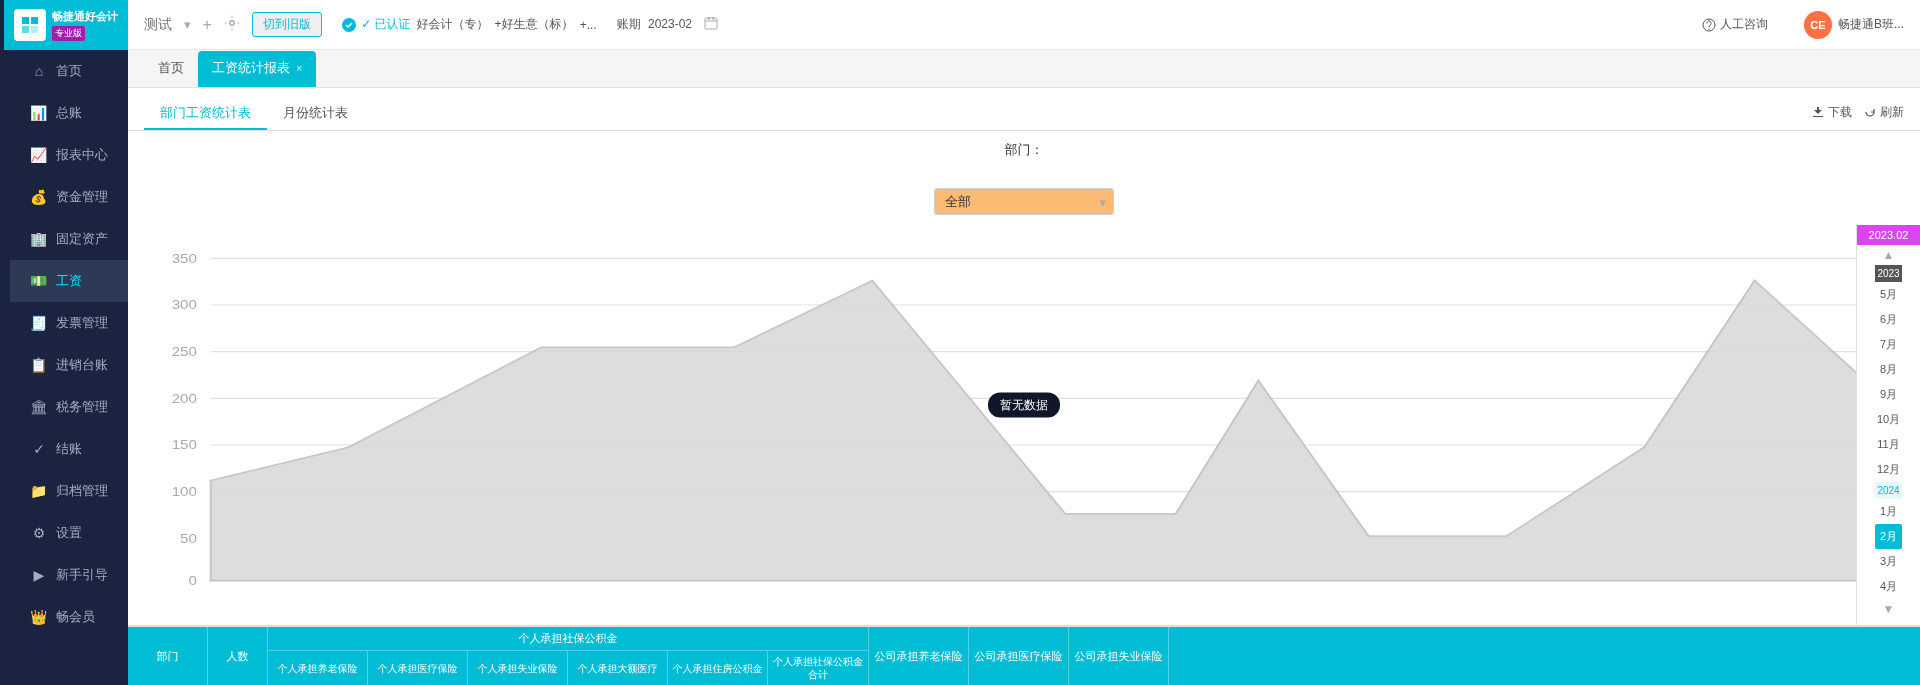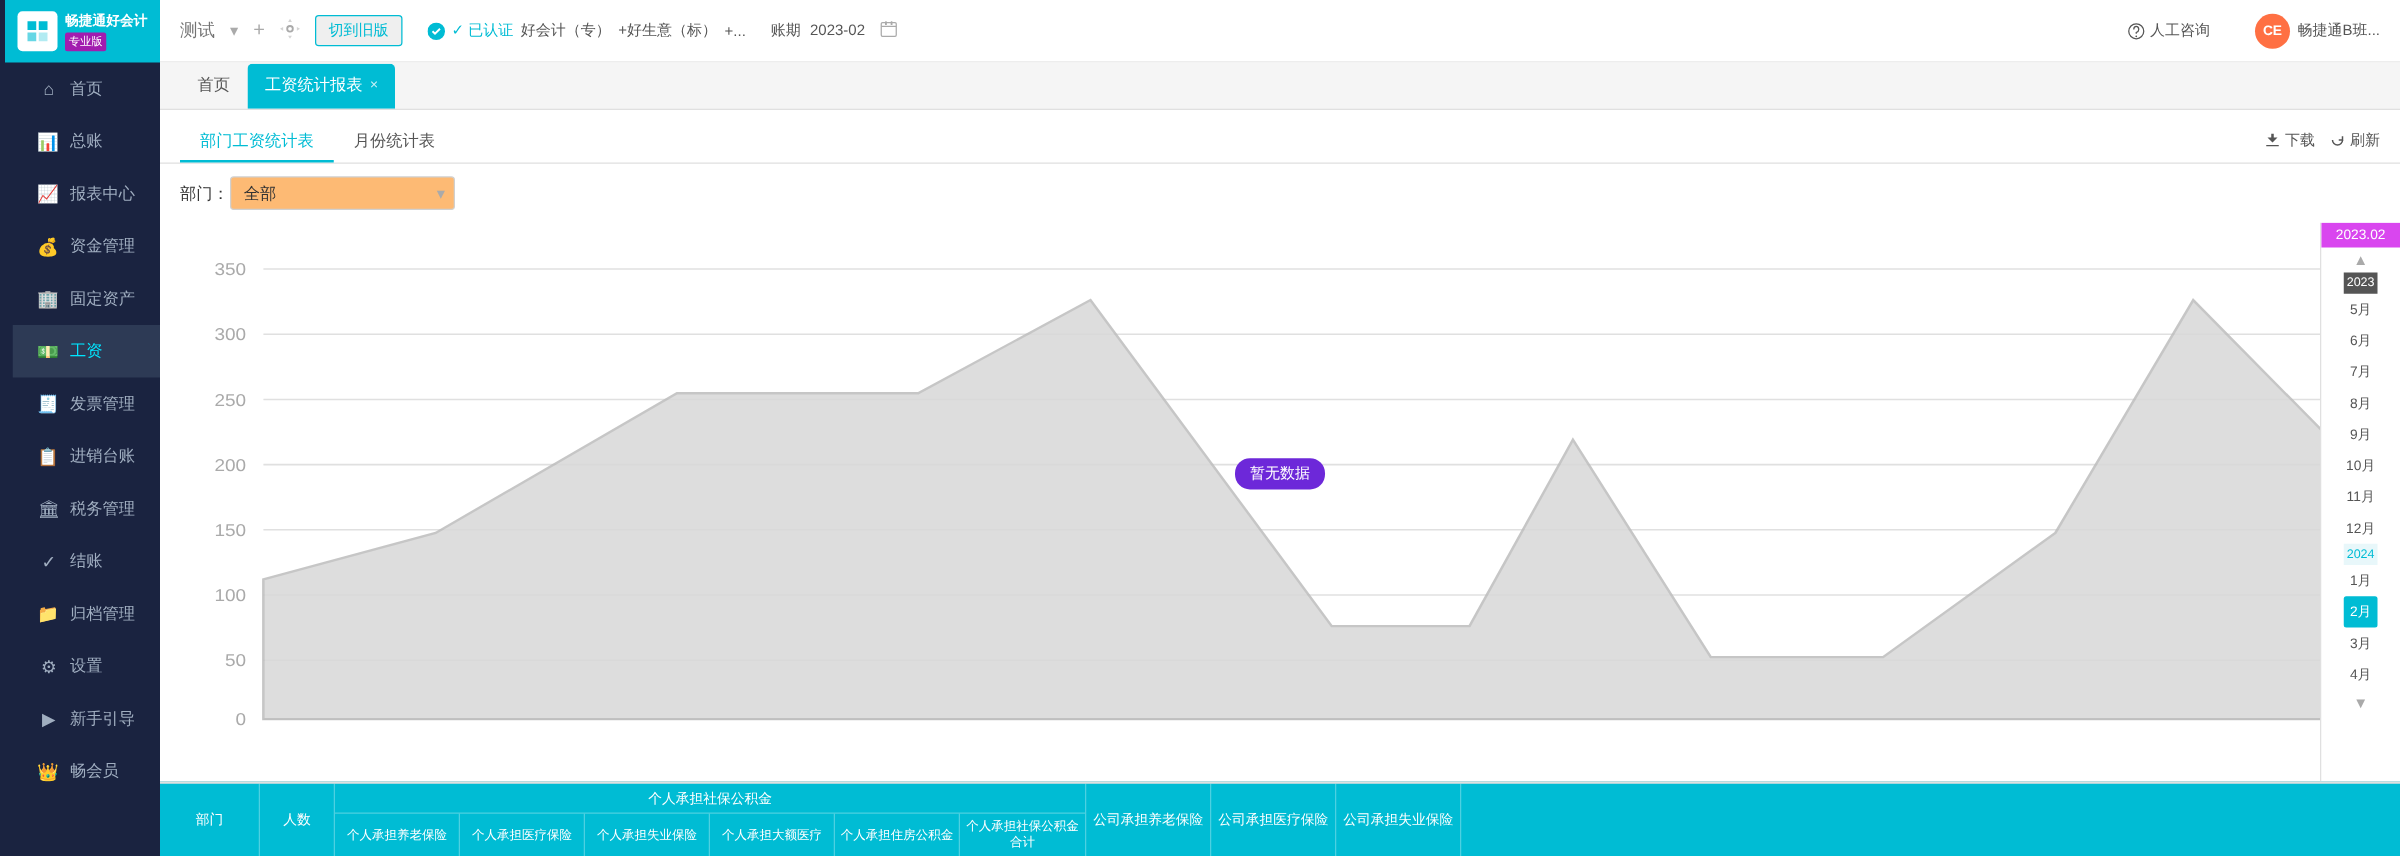--- a/index.html
+++ b/index.html
@@ -193,21 +193,22 @@
       display: flex;
       align-items: center;
       gap: 4px;
     }
 
     
     .filter-bar {
       display: flex;
       align-items: center;
       padding: 10px 16px;
-      gap: 1px;
+      gap: 29px;
+      flex-direction: column;
     }
     .filter-label { color: #333; font-size: 13px; }
     .filter-select {
       width: 180px;
       padding: 5px 30px 5px 10px;
       border: 1px solid #d0d0d0;
       border-radius: 3px;
       font-size: 13px;
       color: #333;
       background: #fdba74;
@@ -327,21 +328,21 @@
       border-right: 1px solid rgba(255,255,255,0.3);
       font-size: 10px;
       line-height: 1.3;
       flex-shrink: 0;
     }
     .th-group-col:last-child { border-right: none; }
 
     
     .chart-tooltip {
       position: absolute;
-      background: #6d28d9;
+      background: #0f172a;
       color: white;
       padding: 4px 12px;
       border-radius: 12px;
       font-size: 12px;
       left: 50%;
       top: 45%;
       transform: translate(-50%, -50%);
       white-space: nowrap;
     }
   </style>

